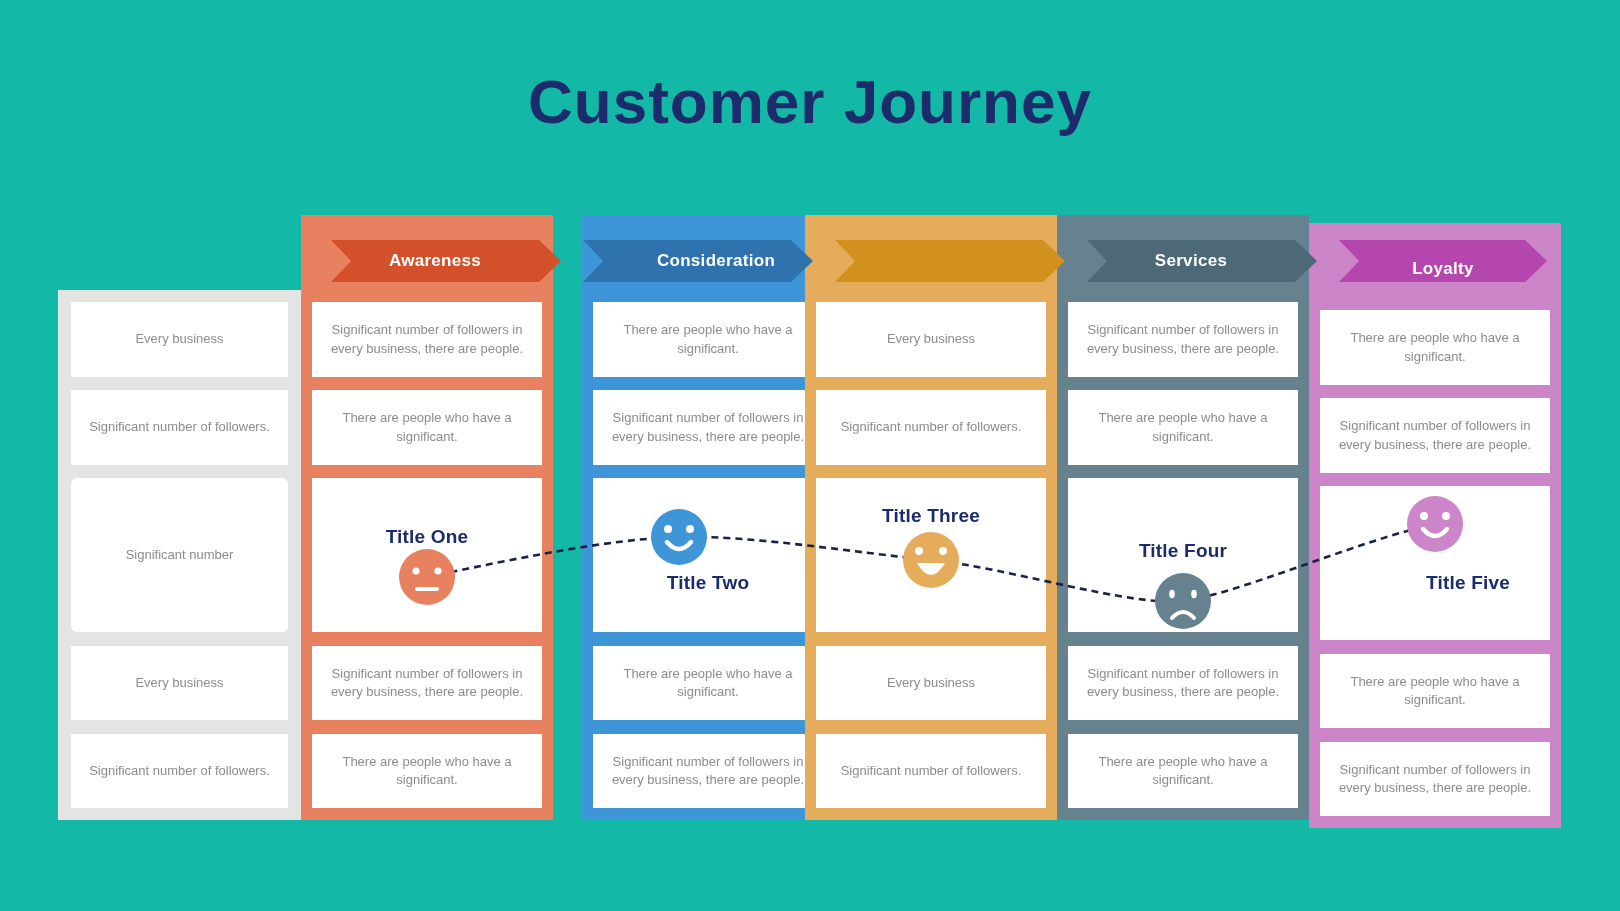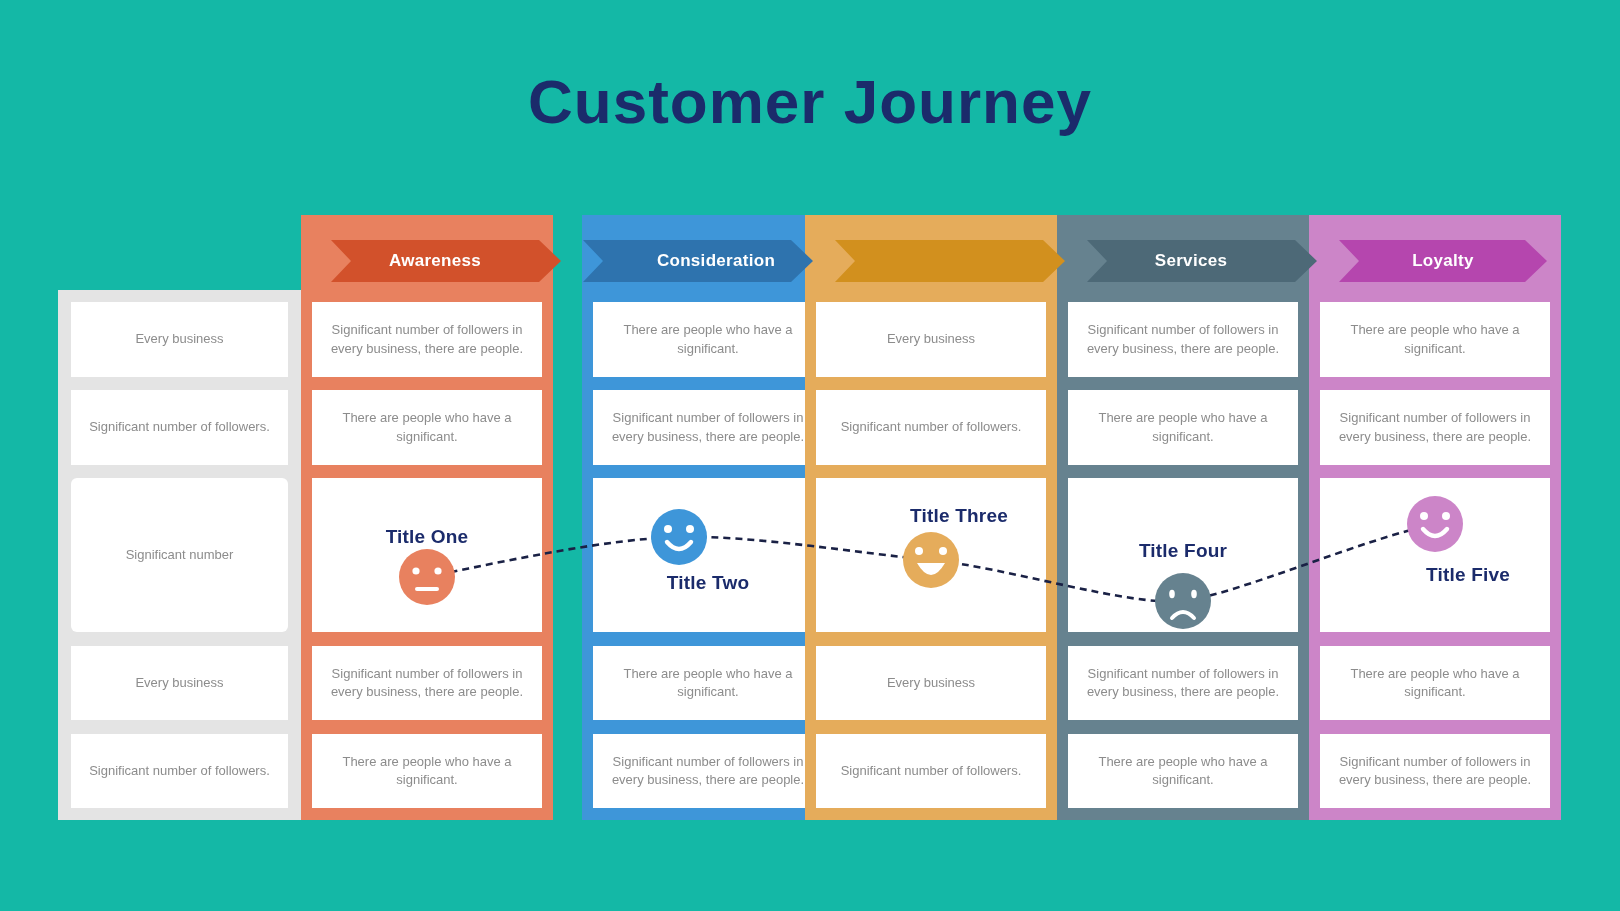--- a/index.html
+++ b/index.html
@@ -22,41 +22,41 @@
   .lr2{top:100px;height:75px;}
   .lr3{top:188px;height:154px;border-radius:6px;}
   .lr4{top:356px;height:74px;}
   .lr5{top:444px;height:74px;}
   
   .column{position:absolute;top:215px;width:252px;height:605px;}
   .col-0{left:301px;}
   .col-1{left:582px;}
   .col-2{left:805px;}
   .col-3{left:1057px;}
-  .col-4{left:1309px;}
+  .col-4{left:1309px;margin-top:8px;}
   .header-label{
     position:absolute;top:25px;left:30px;width:208px;height:42px;z-index:3;
     display:flex;align-items:center;justify-content:center;
     color:#ffffff;font-size:17px;font-weight:bold;letter-spacing:0.3px;
   }
   .cell{
     position:absolute;left:11px;width:230px;background:#ffffff;
     display:flex;align-items:center;justify-content:center;text-align:center;
     font-size:13px;line-height:1.4;padding:0 12px;box-sizing:border-box;
   }
   .r1{top:87px;height:75px;}
   .r2{top:175px;height:75px;}
   .r3{top:263px;height:154px;}
   .r4{top:431px;height:74px;}
   .r5{top:519px;height:74px;}
   .mid-title{
     position:absolute;left:0;width:100%;text-align:center;
     font-weight:bold;font-size:19px;letter-spacing:0.2px;
   }
-  .mt-0{top:46px;} .mt-1{top:92px;} .mt-2{top:25px;padding-left:28px;} .mt-3{top:60px;} .mt-4{top:84px;}
+  .mt-0{top:46px;} .mt-1{top:92px;} .mt-2{top:25px;} .mt-3{top:60px;} .mt-4{top:84px;}
   
   .arrows-svg{position:absolute;left:301px;top:240px;z-index:2;overflow:visible;pointer-events:none;}
   .journey-svg{position:absolute;left:301px;top:478px;z-index:4;overflow:visible;pointer-events:none;}
 </style>
 </head>
 <body>
 
 <div class="canvas">
 
   <h1 class="page-title" style="color: rgb(27, 43, 107);">Customer Journey</h1>

